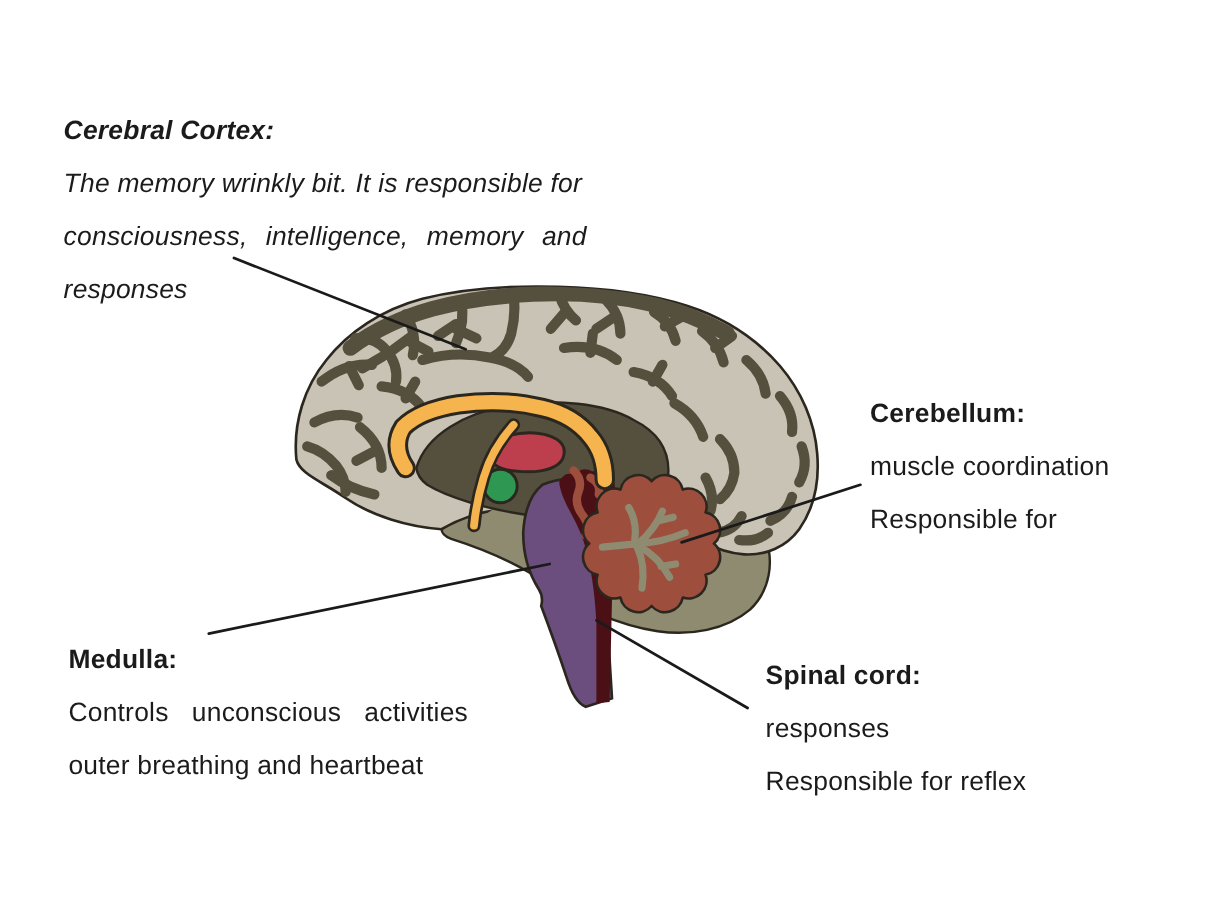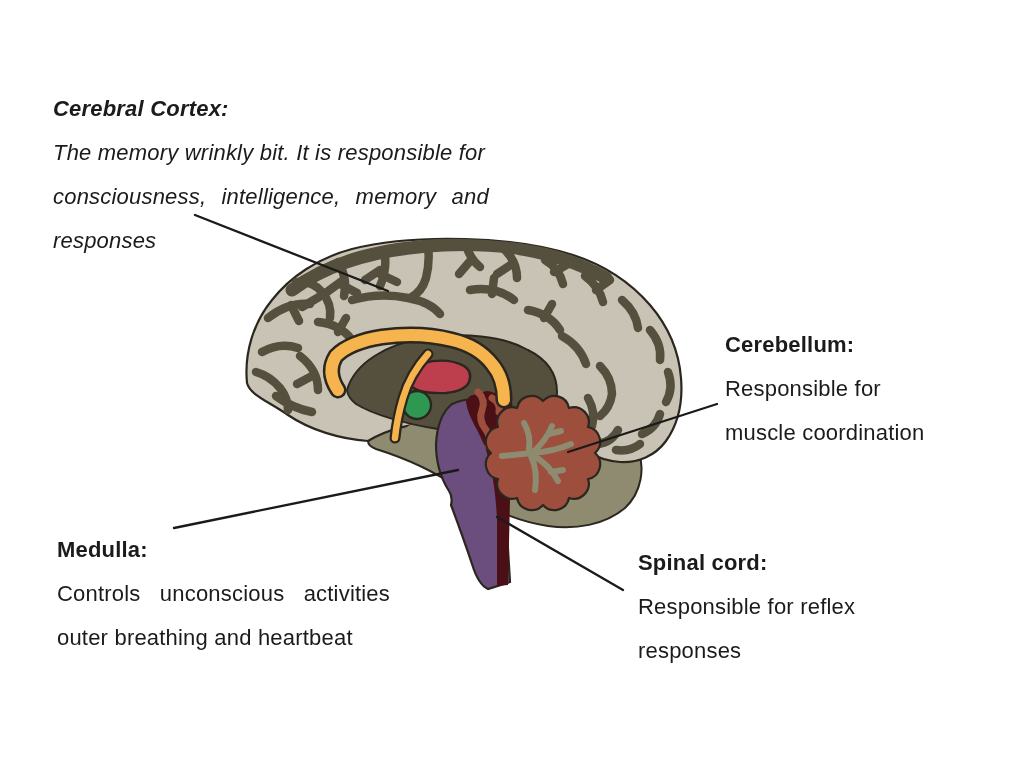--- a/index.html
+++ b/index.html
@@ -164,29 +164,29 @@
 
   <div class="lbl" style="left:53px;top:87px;font-style:italic;">
     <div class="t">Cerebral Cortex:</div>
     <div>The memory wrinkly bit. It is responsible for</div>
     <div class="ws-wide">consciousness, intelligence, memory and</div>
     <div>responses</div>
   </div>
 
   <div class="lbl" style="left:725px;top:323px;">
     <div class="t">Cerebellum:</div>
+    <div>muscle coordination</div>
     <div>Responsible for</div>
-    <div>muscle coordination</div>
   </div>
 
   <div class="lbl" style="left:57px;top:528px;">
     <div class="t">Medulla:</div>
     <div class="ws-xwide">Controls unconscious activities</div>
     <div>outer breathing and heartbeat</div>
   </div>
 
   <div class="lbl" style="left:638px;top:541px;">
     <div class="t">Spinal cord:</div>
+    <div>responses</div>
     <div>Responsible for reflex</div>
-    <div>responses</div>
   </div>
 
 </div>
 
 </body></html>

